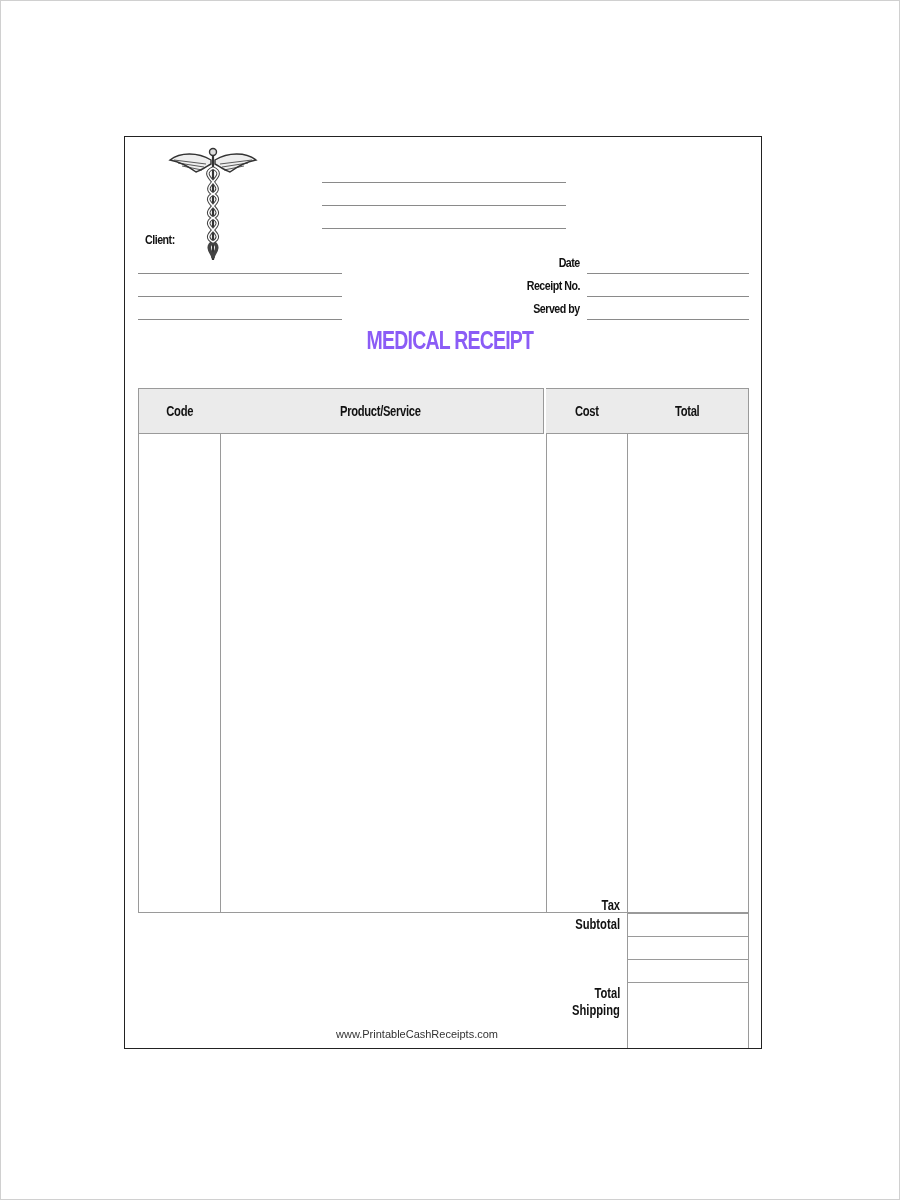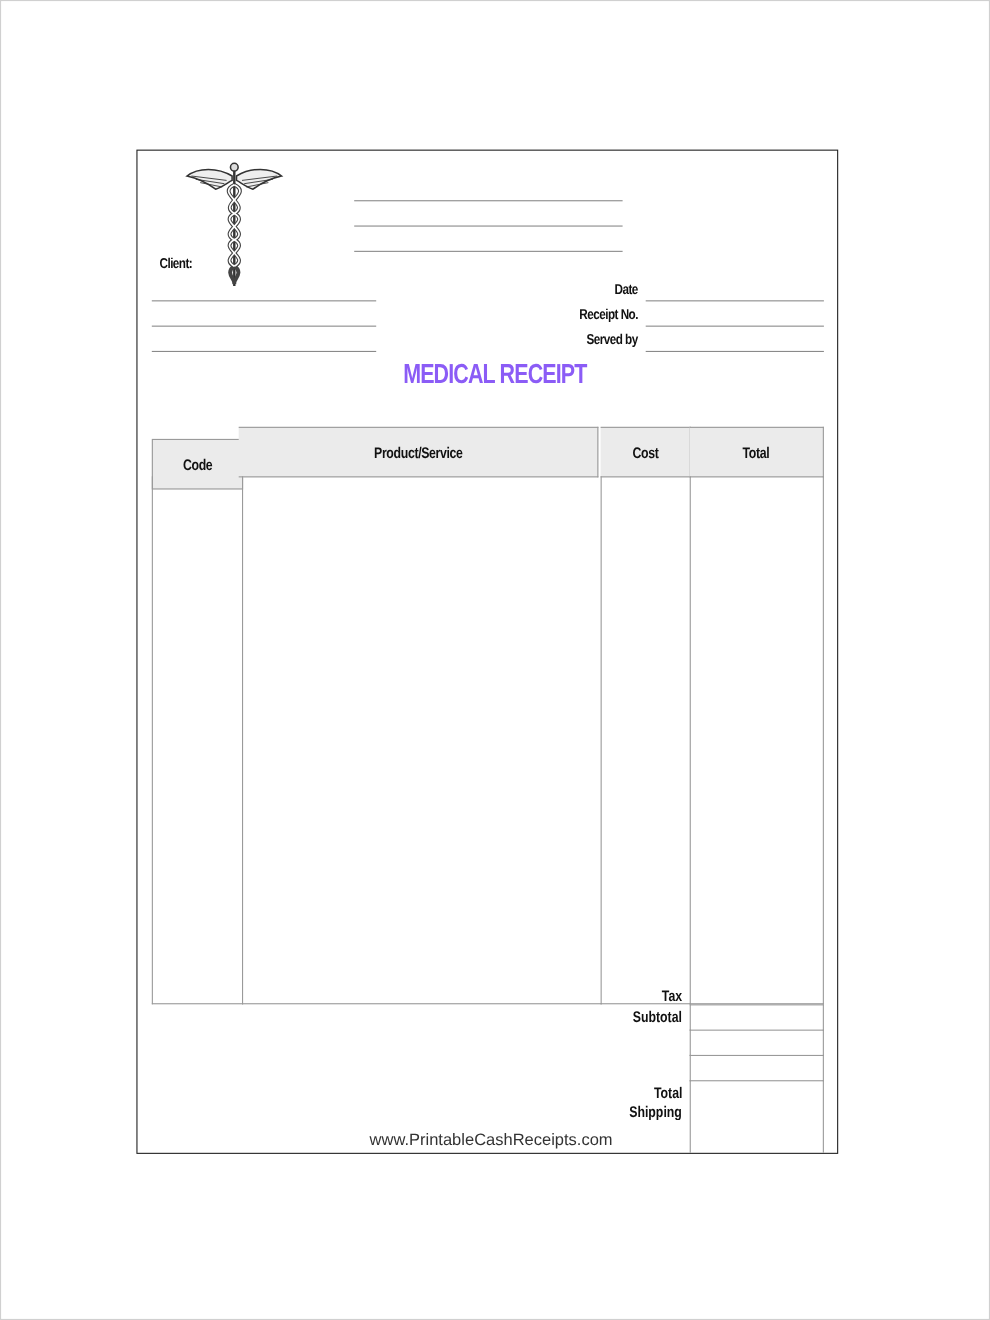--- a/index.html
+++ b/index.html
@@ -10,21 +10,21 @@
   .line { position:absolute; height:0; border-top:1.2px solid #8a8a8a; }
   .lbl { position:absolute; font-family:"Liberation Sans Narrow","Liberation Sans", sans-serif; font-weight:bold; font-size:13px; color:#111; letter-spacing:-0.6px; transform:scaleX(0.82); transform-origin:right center; white-space:nowrap; }
   .title { position:absolute; left:0; width:100%; top:326px; text-align:center; font-weight:bold; font-size:25px; letter-spacing:-1px; color:#8b5cf6; }
   .title span { display:inline-block; transform:scaleX(0.78); }
   .th { position:absolute; top:388px; height:46px; background:#ebebeb; box-sizing:border-box; border:1.2px solid #9a9a9a; display:flex; align-items:center; justify-content:center; font-weight:bold; font-size:14px; color:#111; }
   .th span { display:inline-block; transform:scaleX(0.8); letter-spacing:-0.4px; }
   .col { position:absolute; top:433px; height:480px; box-sizing:border-box; border-left:1.2px solid #9a9a9a; border-bottom:1.2px solid #9a9a9a; }
   .tot-lbl { position:absolute; right:280px; font-weight:bold; font-size:14px; color:#111; white-space:nowrap;text-align:right; }
   .tot-lbl span { display:inline-block; transform:scaleX(0.8); transform-origin:right center; }
   .tot-box { position:absolute; left:627px; width:122px; box-sizing:border-box; border-left:1.2px solid #9a9a9a; border-right:1.2px solid #9a9a9a; border-top:1.2px solid #9a9a9a; }
-  .footer { position:absolute; top:1028px; left:336px; font-size:15px; color:#333; }
+  .footer { position:absolute; top:1028px; left:336px; font-size:11px; color:#333; }
 </style>
 </head>
 <body>
 
 <div class="frame"></div>
 
 <div class="page"></div>
 
 <svg class="abs" style="left:166px;top:146px;" width="94" height="118" viewBox="0 0 94 118">
   <g fill="none" stroke="#333" stroke-width="1.4">
@@ -52,21 +52,21 @@
 
 <div class="lbl" style="right:320px;top:255px;">Date</div>
 <div class="line" style="left:587px;top:273px;width:162px;"></div>
 <div class="lbl" style="right:320px;top:278px;">Receipt No.</div>
 <div class="line" style="left:587px;top:296px;width:162px;"></div>
 <div class="lbl" style="right:320px;top:301px;">Served by</div>
 <div class="line" style="left:587px;top:319px;width:162px;"></div>
 
 <div class="title"><span>MEDICAL RECEIPT</span></div>
 
-<div class="th" style="left:138px;width:83px;margin-top:11px;">
+<div class="th" style="left:138px;width:83px;">
     <span>Code</span>
   </div>
 <div class="th" style="left:217px;width:327px;border-left:none;">
     <span>Product/Service</span>
   </div>
 <div class="th" style="left:546px;width:82px;border-left:none;">
     <span>Cost</span>
   </div>
 <div class="th" style="left:627px;width:122px;border-left:none;">
     <span>Total</span>

